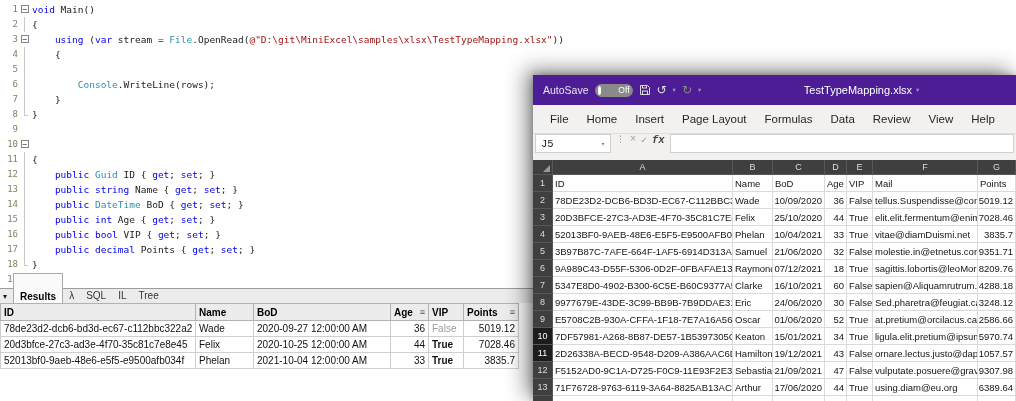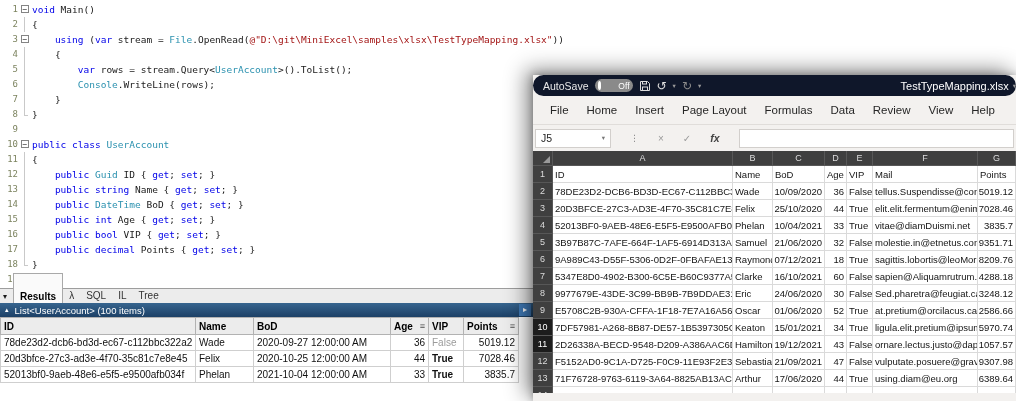--- a/index.html
+++ b/index.html
@@ -43,39 +43,39 @@
   .thw{display:flex;align-items:center;}
   .sorticn{margin-left:auto;color:#4a4a4a;font-size:9px;font-weight:normal;}
   .rtable td{border:1px solid #cfcfcf;padding:0 3px;height:15px;white-space:nowrap;overflow:hidden;color:#111;}
   .rtable td.num{text-align:right;}
   .rtable td.bool-false{color:#9b9b9b;}
   .rtable td.bool-true{font-weight:bold;}
 
   
   .xl{position:absolute;left:533px;top:75px;width:483px;height:326px;background:#f3f1ef;z-index:5;
       box-shadow:-7px -5px 20px rgba(0,0,0,.45),0 0 8px rgba(0,0,0,.3);}
-  .xl-title{height:21px;background:#0f172a;display:flex;align-items:center;color:#e8e8e8;
-            font-size:10.5px;padding-left:10px;gap:6px;border-radius:15px;}
+  .xl-title{height:30px;background:#4c1d95;display:flex;align-items:center;color:#e8e8e8;
+            font-size:10.5px;padding-left:10px;gap:6px;}
   .xl-toggle{width:32px;height:13px;background:#8a8a8a;border-radius:7px;display:flex;align-items:center;
              padding:0 3px;gap:17px;flex:0 0 auto;}
   .knob{width:9px;height:9px;background:#fff;border-radius:50%;}
   .xl-toggle-state{font-size:8.5px;color:#fff;}
   .xl-ticon{display:flex;align-items:center;}
   .undo{font-family:"DejaVu Sans",sans-serif;font-size:12px;color:#e0e0e0;}
   .redo{font-family:"DejaVu Sans",sans-serif;font-size:12px;color:#8a8a8a;}
   .caret{font-size:6.5px;color:#9a9a9a;}
-  .xl-titletext{flex:1;display:flex;justify-content:flex-end;align-items:center;gap:4px;color:#fff;font-size:11px;
+  .xl-titletext{flex:1;display:flex;justify-content:center;align-items:center;gap:4px;color:#fff;font-size:11px;
                 white-space:nowrap;overflow:hidden;}
   .xl-search{width:150px;height:19px;margin-right:22px;background:#454545;border:1px solid #5f5f5f;border-radius:4px;
              display:flex;align-items:center;gap:6px;padding-left:8px;color:#cfcfcf;font-size:10.5px;flex:0 0 auto;
              box-sizing:border-box;}
   .xl-tabs{height:28px;background:#f3f1ef;display:flex;align-items:center;padding-left:8px;font-size:11.5px;
            color:#262626;border-bottom:1px solid #e0ddda;}
   .xl-tab{padding:0 9px;white-space:nowrap;}
-  .xl-formula{height:26px;display:flex;align-items:center;background:#f3f1ef;padding:0 2px;gap:19px;font-size:10.5px;}
+  .xl-formula{height:26px;display:flex;background:#f3f1ef;padding:0 2px;gap:5px;font-size:10.5px;font-family:Liberation Mono, monospace;}
   .xl-namebox{width:76px;height:19px;background:#fff;border:1px solid #d2cfcc;display:flex;align-items:center;
               justify-content:space-between;padding:0 5px;box-sizing:border-box;color:#222;}
   .nb-caret{font-size:6.5px;color:#777;}
   .fb-dots{color:#8a8a8a;font-size:9px;}
   .fb-ico{color:#9a9a9a;font-size:10px;}
   .fb-fx{font-style:italic;font-weight:bold;color:#444;font-size:10.5px;}
   .xl-finput{flex:1;height:19px;background:#fff;border:1px solid #d2cfcc;box-sizing:border-box;}
   .xl-sheet{height:242px;overflow:hidden;background:#fff;}
   .xl-grid{display:grid;grid-template-columns:20px 180px 40px 52px 22px 26px 105px 38px;
            grid-template-rows:15px repeat(14,17px);font-size:9.5px;}
@@ -93,26 +93,26 @@
 <body>
 
 <div class="screen">
 
   <div class="editor">
     <div id="code-lines">
         <div class="ed-line"><span class="ed-num">1</span><span class="ed-fold"><span class="fold-box">−</span></span><span class="ed-code"><span class="tok-kw">void</span><span class="tok-pl"> Main()</span></span></div>
         <div class="ed-line"><span class="ed-num">2</span><span class="ed-fold fold-vline"></span><span class="ed-code"><span class="tok-pl">{</span></span></div>
         <div class="ed-line"><span class="ed-num">3</span><span class="ed-fold"><span class="fold-box">−</span></span><span class="ed-code"><span class="tok-pl">    </span><span class="tok-kw">using</span><span class="tok-pl"> (</span><span class="tok-kw">var</span><span class="tok-pl"> stream = </span><span class="tok-ty">File</span><span class="tok-pl">.OpenRead(</span><span class="tok-st">@"D:\git\MiniExcel\samples\xlsx\TestTypeMapping.xlsx"</span><span class="tok-pl">))</span></span></div>
         <div class="ed-line"><span class="ed-num">4</span><span class="ed-fold fold-vline"></span><span class="ed-code"><span class="tok-pl">    {</span></span></div>
-        <div class="ed-line"><span class="ed-num">5</span><span class="ed-fold fold-vline"></span><span class="ed-code"><span class="tok-pl">        </span><span class="tok-kw">var</span><span class="tok-pl"> rows = stream.Query&lt;</span><span class="tok-ty">UserAccount</span><span class="tok-pl">&gt;().ToList();</span></span></div>
+        <div class="ed-line"><span class="ed-num">5</span><span class="ed-fold fold-vline"></span></div>
         <div class="ed-line"><span class="ed-num">6</span><span class="ed-fold fold-vline"></span><span class="ed-code"><span class="tok-pl">        </span><span class="tok-ty">Console</span><span class="tok-pl">.WriteLine(rows);</span></span></div>
         <div class="ed-line"><span class="ed-num">7</span><span class="ed-fold fold-vline"></span><span class="ed-code"><span class="tok-pl">    }</span></span></div>
         <div class="ed-line"><span class="ed-num">8</span><span class="ed-fold fold-end"></span><span class="ed-code"><span class="tok-pl">}</span></span></div>
         <div class="ed-line"><span class="ed-num">9</span><span class="ed-fold"></span><span class="ed-code"></span></div>
-        <div class="ed-line"><span class="ed-num">10</span><span class="ed-fold"><span class="fold-box">−</span></span><span class="ed-code"><span class="tok-kw">public</span><span class="tok-pl"> </span><span class="tok-kw">class</span><span class="tok-pl"> </span><span class="tok-ty">UserAccount</span></span></div>
+        <div class="ed-line"><span class="ed-num">10</span><span class="ed-fold"><span class="fold-box">−</span></span></div>
         <div class="ed-line"><span class="ed-num">11</span><span class="ed-fold fold-vline"></span><span class="ed-code"><span class="tok-pl">{</span></span></div>
         <div class="ed-line"><span class="ed-num">12</span><span class="ed-fold fold-vline"></span><span class="ed-code"><span class="tok-pl">    </span><span class="tok-kw">public</span><span class="tok-pl"> </span><span class="tok-ty">Guid</span><span class="tok-pl"> ID { </span><span class="tok-kw">get</span><span class="tok-pl">; </span><span class="tok-kw">set</span><span class="tok-pl">; }</span></span></div>
         <div class="ed-line"><span class="ed-num">13</span><span class="ed-fold fold-vline"></span><span class="ed-code"><span class="tok-pl">    </span><span class="tok-kw">public</span><span class="tok-pl"> </span><span class="tok-kw">string</span><span class="tok-pl"> Name { </span><span class="tok-kw">get</span><span class="tok-pl">; </span><span class="tok-kw">set</span><span class="tok-pl">; }</span></span></div>
         <div class="ed-line"><span class="ed-num">14</span><span class="ed-fold fold-vline"></span><span class="ed-code"><span class="tok-pl">    </span><span class="tok-kw">public</span><span class="tok-pl"> </span><span class="tok-ty">DateTime</span><span class="tok-pl"> BoD { </span><span class="tok-kw">get</span><span class="tok-pl">; </span><span class="tok-kw">set</span><span class="tok-pl">; }</span></span></div>
         <div class="ed-line"><span class="ed-num">15</span><span class="ed-fold fold-vline"></span><span class="ed-code"><span class="tok-pl">    </span><span class="tok-kw">public</span><span class="tok-pl"> </span><span class="tok-kw">int</span><span class="tok-pl"> Age { </span><span class="tok-kw">get</span><span class="tok-pl">; </span><span class="tok-kw">set</span><span class="tok-pl">; }</span></span></div>
         <div class="ed-line"><span class="ed-num">16</span><span class="ed-fold fold-vline"></span><span class="ed-code"><span class="tok-pl">    </span><span class="tok-kw">public</span><span class="tok-pl"> </span><span class="tok-kw">bool</span><span class="tok-pl"> VIP { </span><span class="tok-kw">get</span><span class="tok-pl">; </span><span class="tok-kw">set</span><span class="tok-pl">; }</span></span></div>
         <div class="ed-line"><span class="ed-num">17</span><span class="ed-fold fold-vline"></span><span class="ed-code"><span class="tok-pl">    </span><span class="tok-kw">public</span><span class="tok-pl"> </span><span class="tok-kw">decimal</span><span class="tok-pl"> Points { </span><span class="tok-kw">get</span><span class="tok-pl">; </span><span class="tok-kw">set</span><span class="tok-pl">; }</span></span></div>
         <div class="ed-line"><span class="ed-num">18</span><span class="ed-fold fold-end"></span><span class="ed-code"><span class="tok-pl">}</span></span></div>
         <div class="ed-line"><span class="ed-num">19</span><span class="ed-fold"></span><span class="ed-code"></span></div>
       </div>
@@ -123,25 +123,20 @@
     <span id="rtab-list" style="display:flex;align-items:center;">
         <span class="rtab sel">Results</span>
         <span class="rtab">λ</span>
         <span class="rtab">SQL</span>
         <span class="rtab">IL</span>
         <span class="rtab">Tree</span>
       </span>
   </div>
 
   <div class="rpanel">
-    <div class="rheader">
-      <span class="rh-collapse">▴</span>
-      <span class="rh-title">List&lt;UserAccount&gt; (100 items)</span>
-      <span class="rh-expand">▸</span>
-    </div>
     <table class="rtable">
       <colgroup>
         <col class="w0">
           <col class="w1">
           <col class="w2">
           <col class="w3">
           <col class="w4">
           <col class="w5">
       </colgroup>
       <thead>

